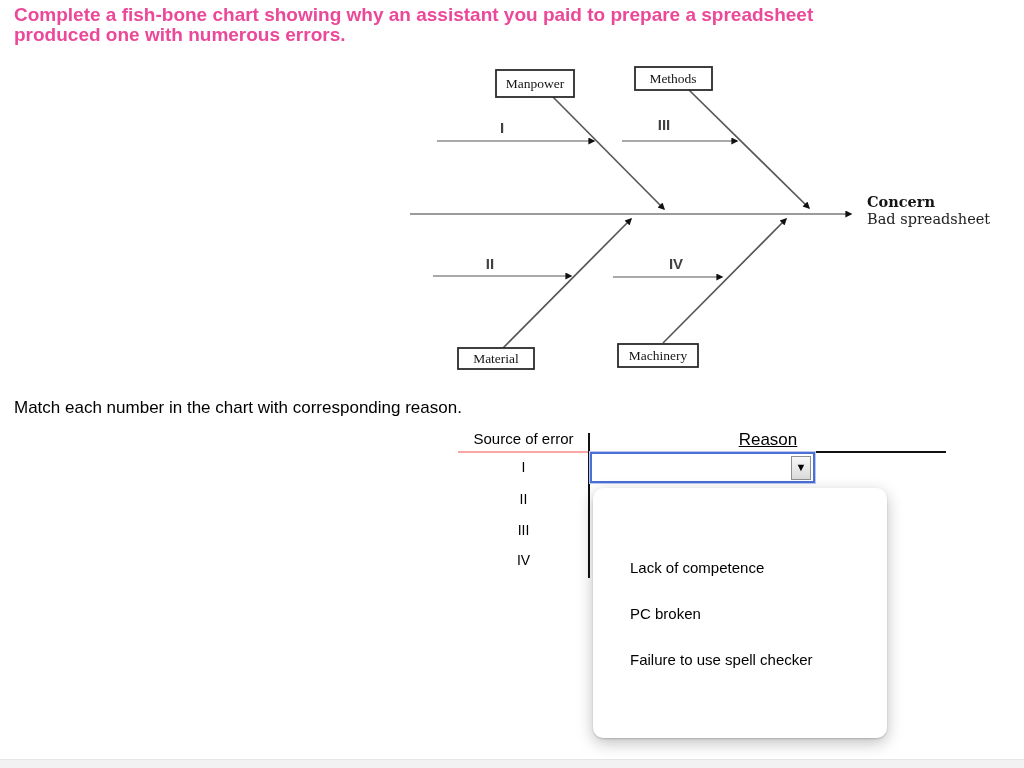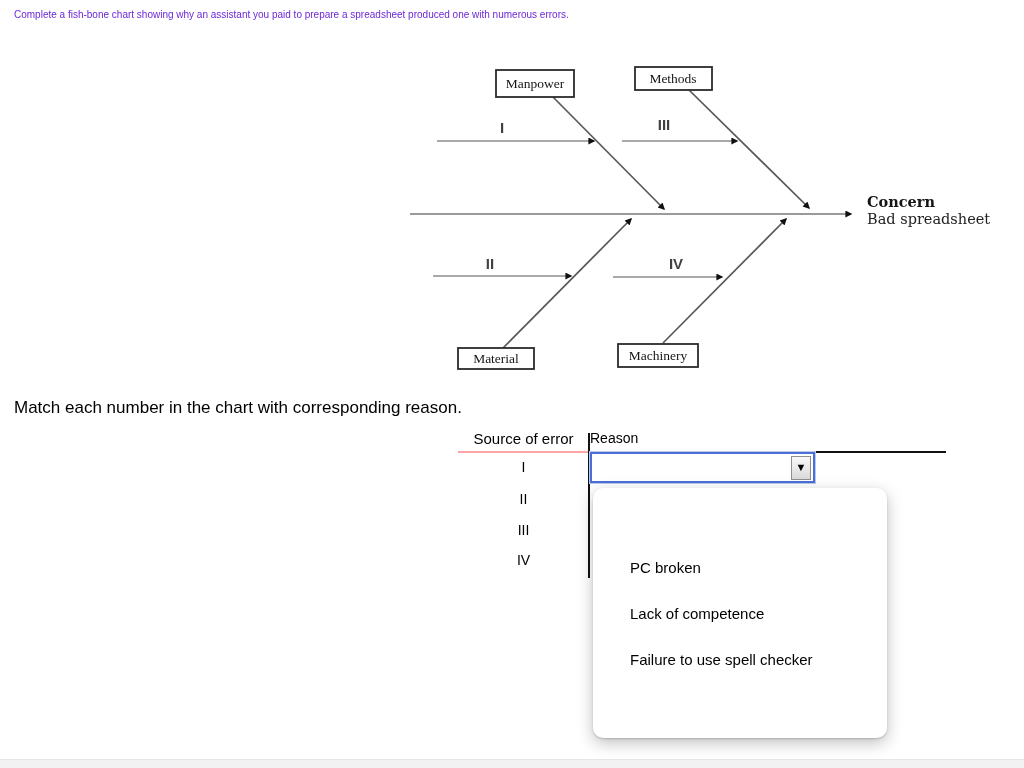--- a/index.html
+++ b/index.html
@@ -4,36 +4,36 @@
 <style>
   html, body { margin:0; padding:0; }
   body {
     width:1024px; height:768px; position:relative; overflow:hidden;
     background:#ffffff;
     font-family:"Liberation Sans", sans-serif;
     color:#000;
   }
   .question {
     position:absolute; left:14px; top:5px; width:852px;
-    font-size:10px; line-height:20px; color:#6d28d9;
+    font-size:19px; line-height:20px; color:#ec4899;font-weight:bold;
   }
   .instruction {
     position:absolute; left:14px; top:398px;
     font-size:17px; color:#000;
   }
   .diagram-svg { position:absolute; left:395px; top:60px; width:629px; height:330px; }
 
   .hdr-src {
     position:absolute; left:458px; top:430px; width:131px; height:21px;
     text-align:center; font-size:15px; border-bottom:2px solid #fca5a5;
     box-sizing:content-box;
   }
   .hdr-reason {
     position:absolute; left:590px; top:430px; width:356px; height:21px;
-    text-align:left; font-size:14px; border-bottom:2px solid #111;
+    text-align:center; font-size:17px; border-bottom:2px solid #111;text-decoration:underline;
   }
   .vline {
     position:absolute; left:588px; top:433px; width:2px; height:145px;
     background:#111;
   }
   .row-label {
     position:absolute; left:458px; width:131px; height:20px;
     text-align:center; font-size:14px; color:#000;
   }
   .row-1 { top:459px; } .row-2 { top:491px; } .row-3 { top:522px; } .row-4 { top:552px; }
@@ -132,18 +132,18 @@
 
 <div class="select-box">
   <span class="select-value"></span>
   <span class="caret-btn">
     <span class="caret-glyph">▼</span>
   </span>
 </div>
 
 <div class="menu">
   <div class="menu-item"></div>
+  <div class="menu-item">Lack of competence</div>
   <div class="menu-item">PC broken</div>
-  <div class="menu-item">Lack of competence</div>
   <div class="menu-item">Failure to use spell checker</div>
 </div>
 
 <div class="bottom-bar"></div>
 
 </body></html>

